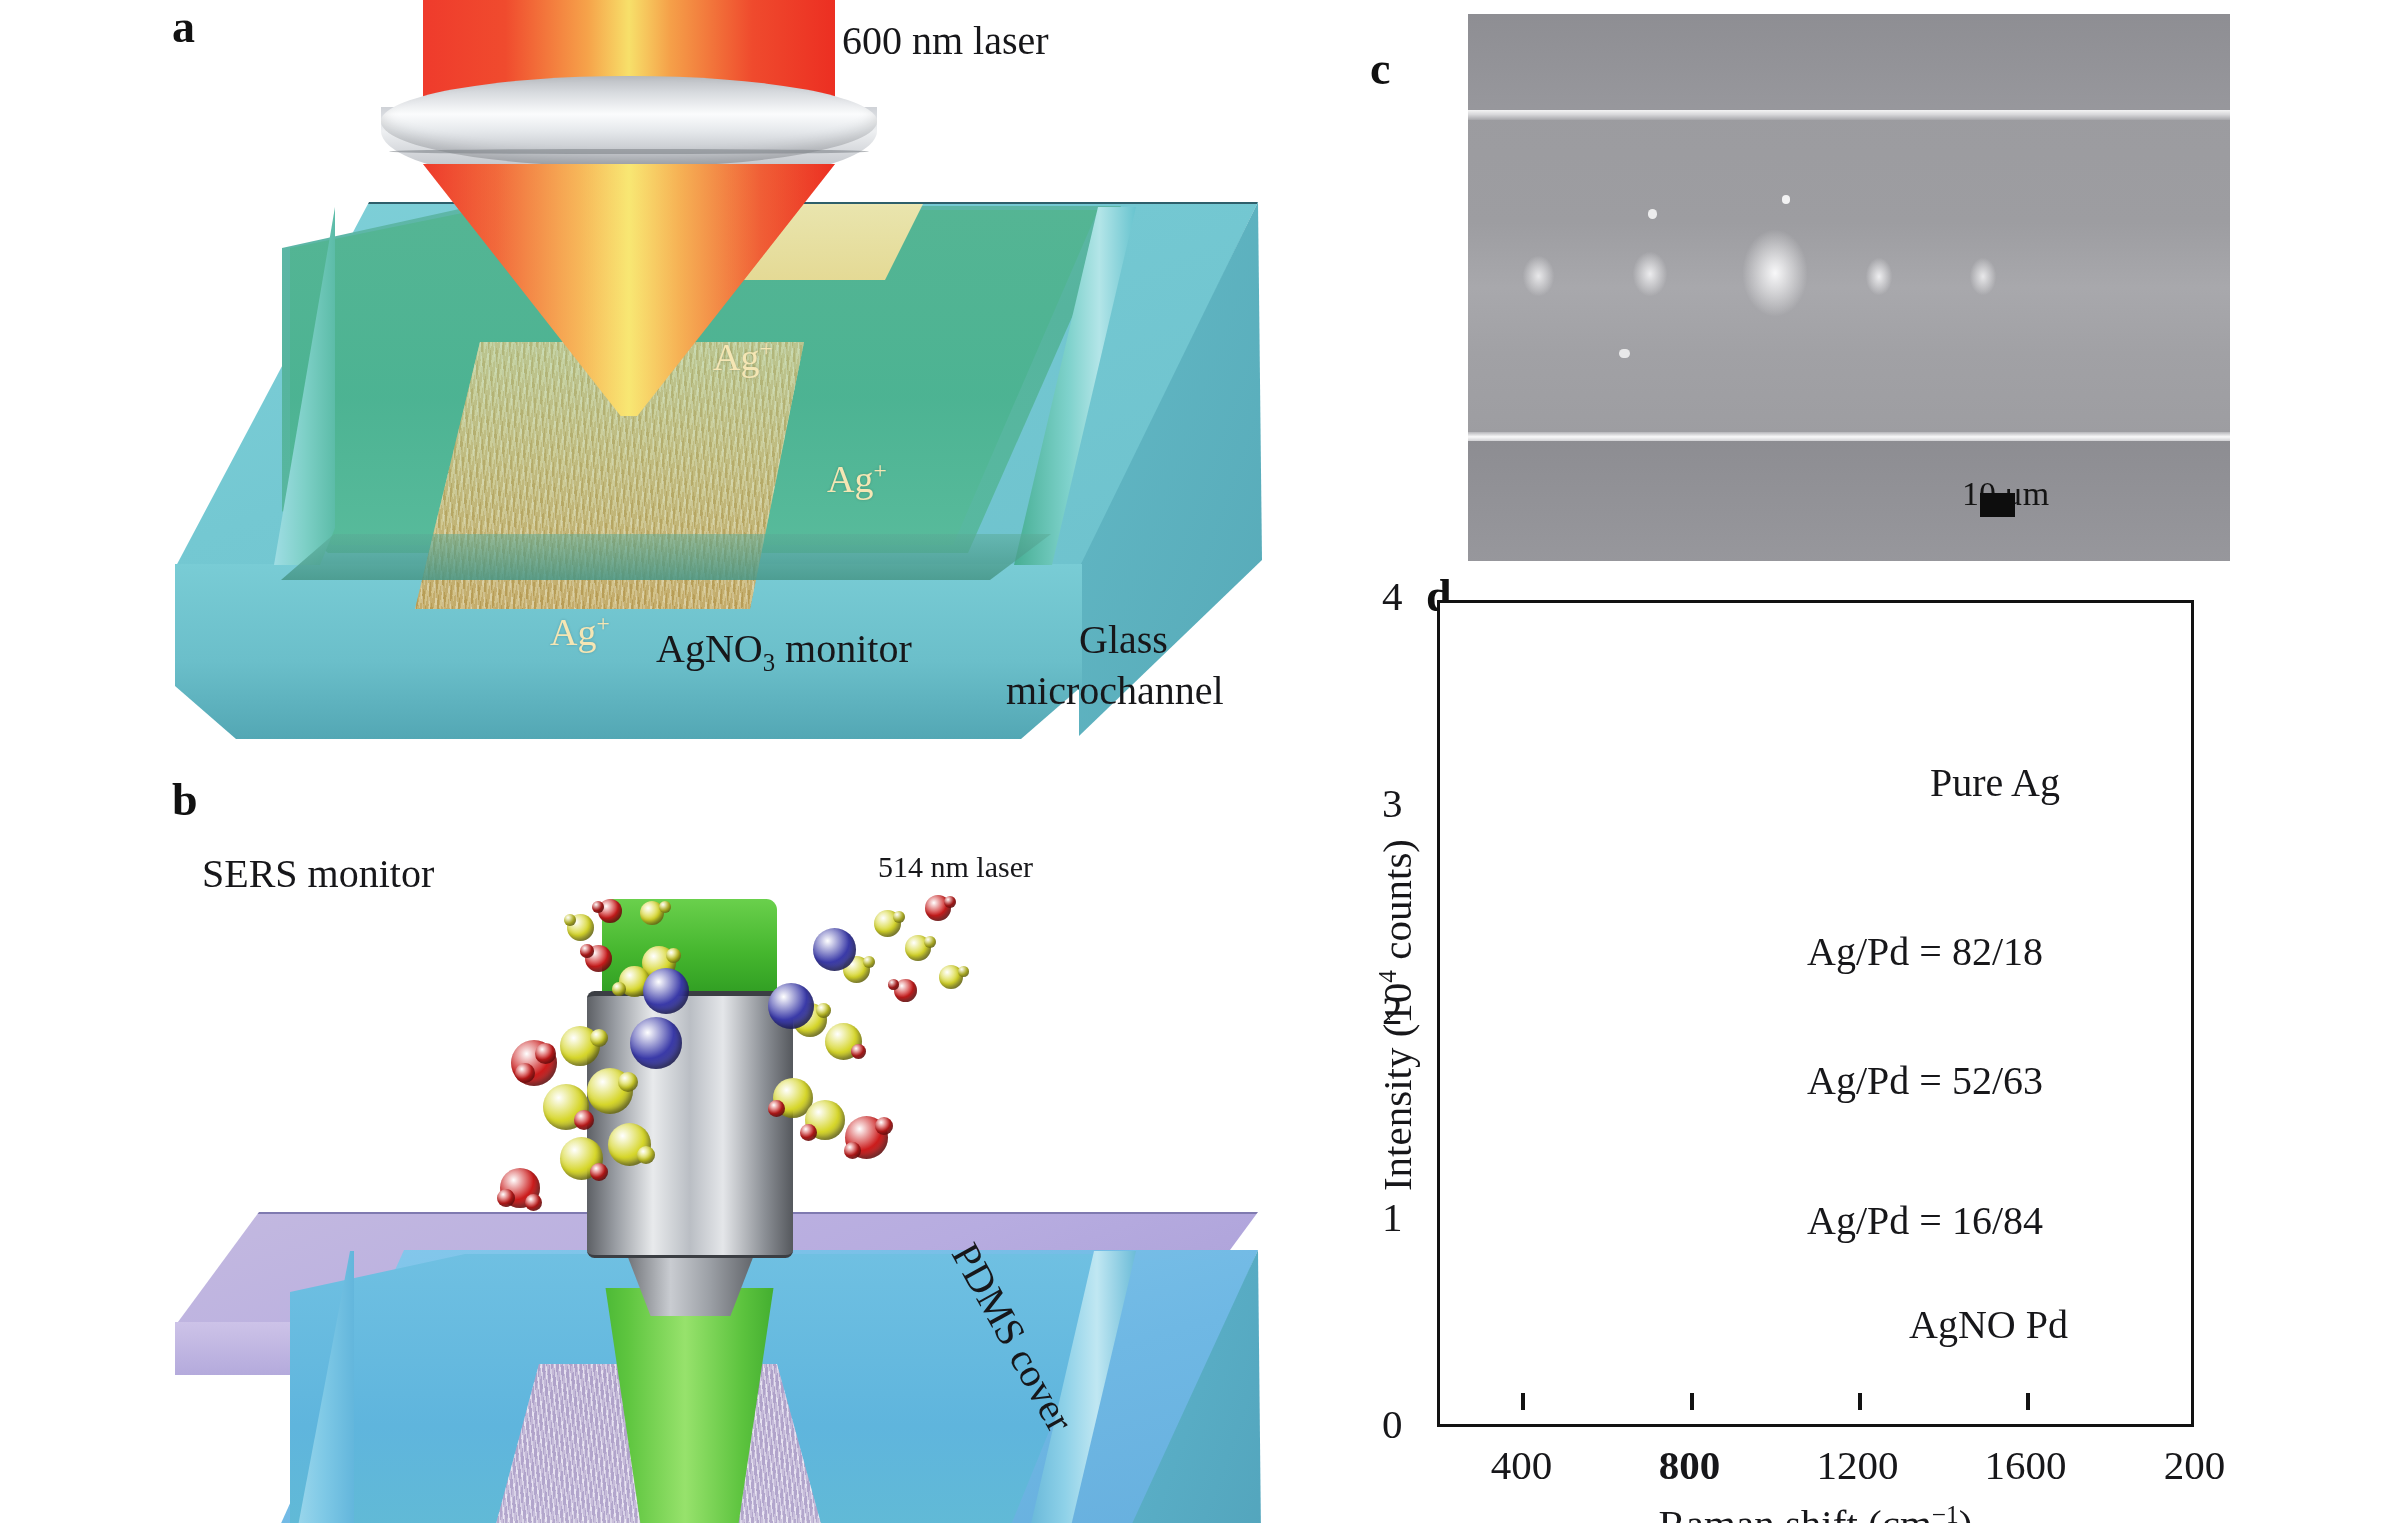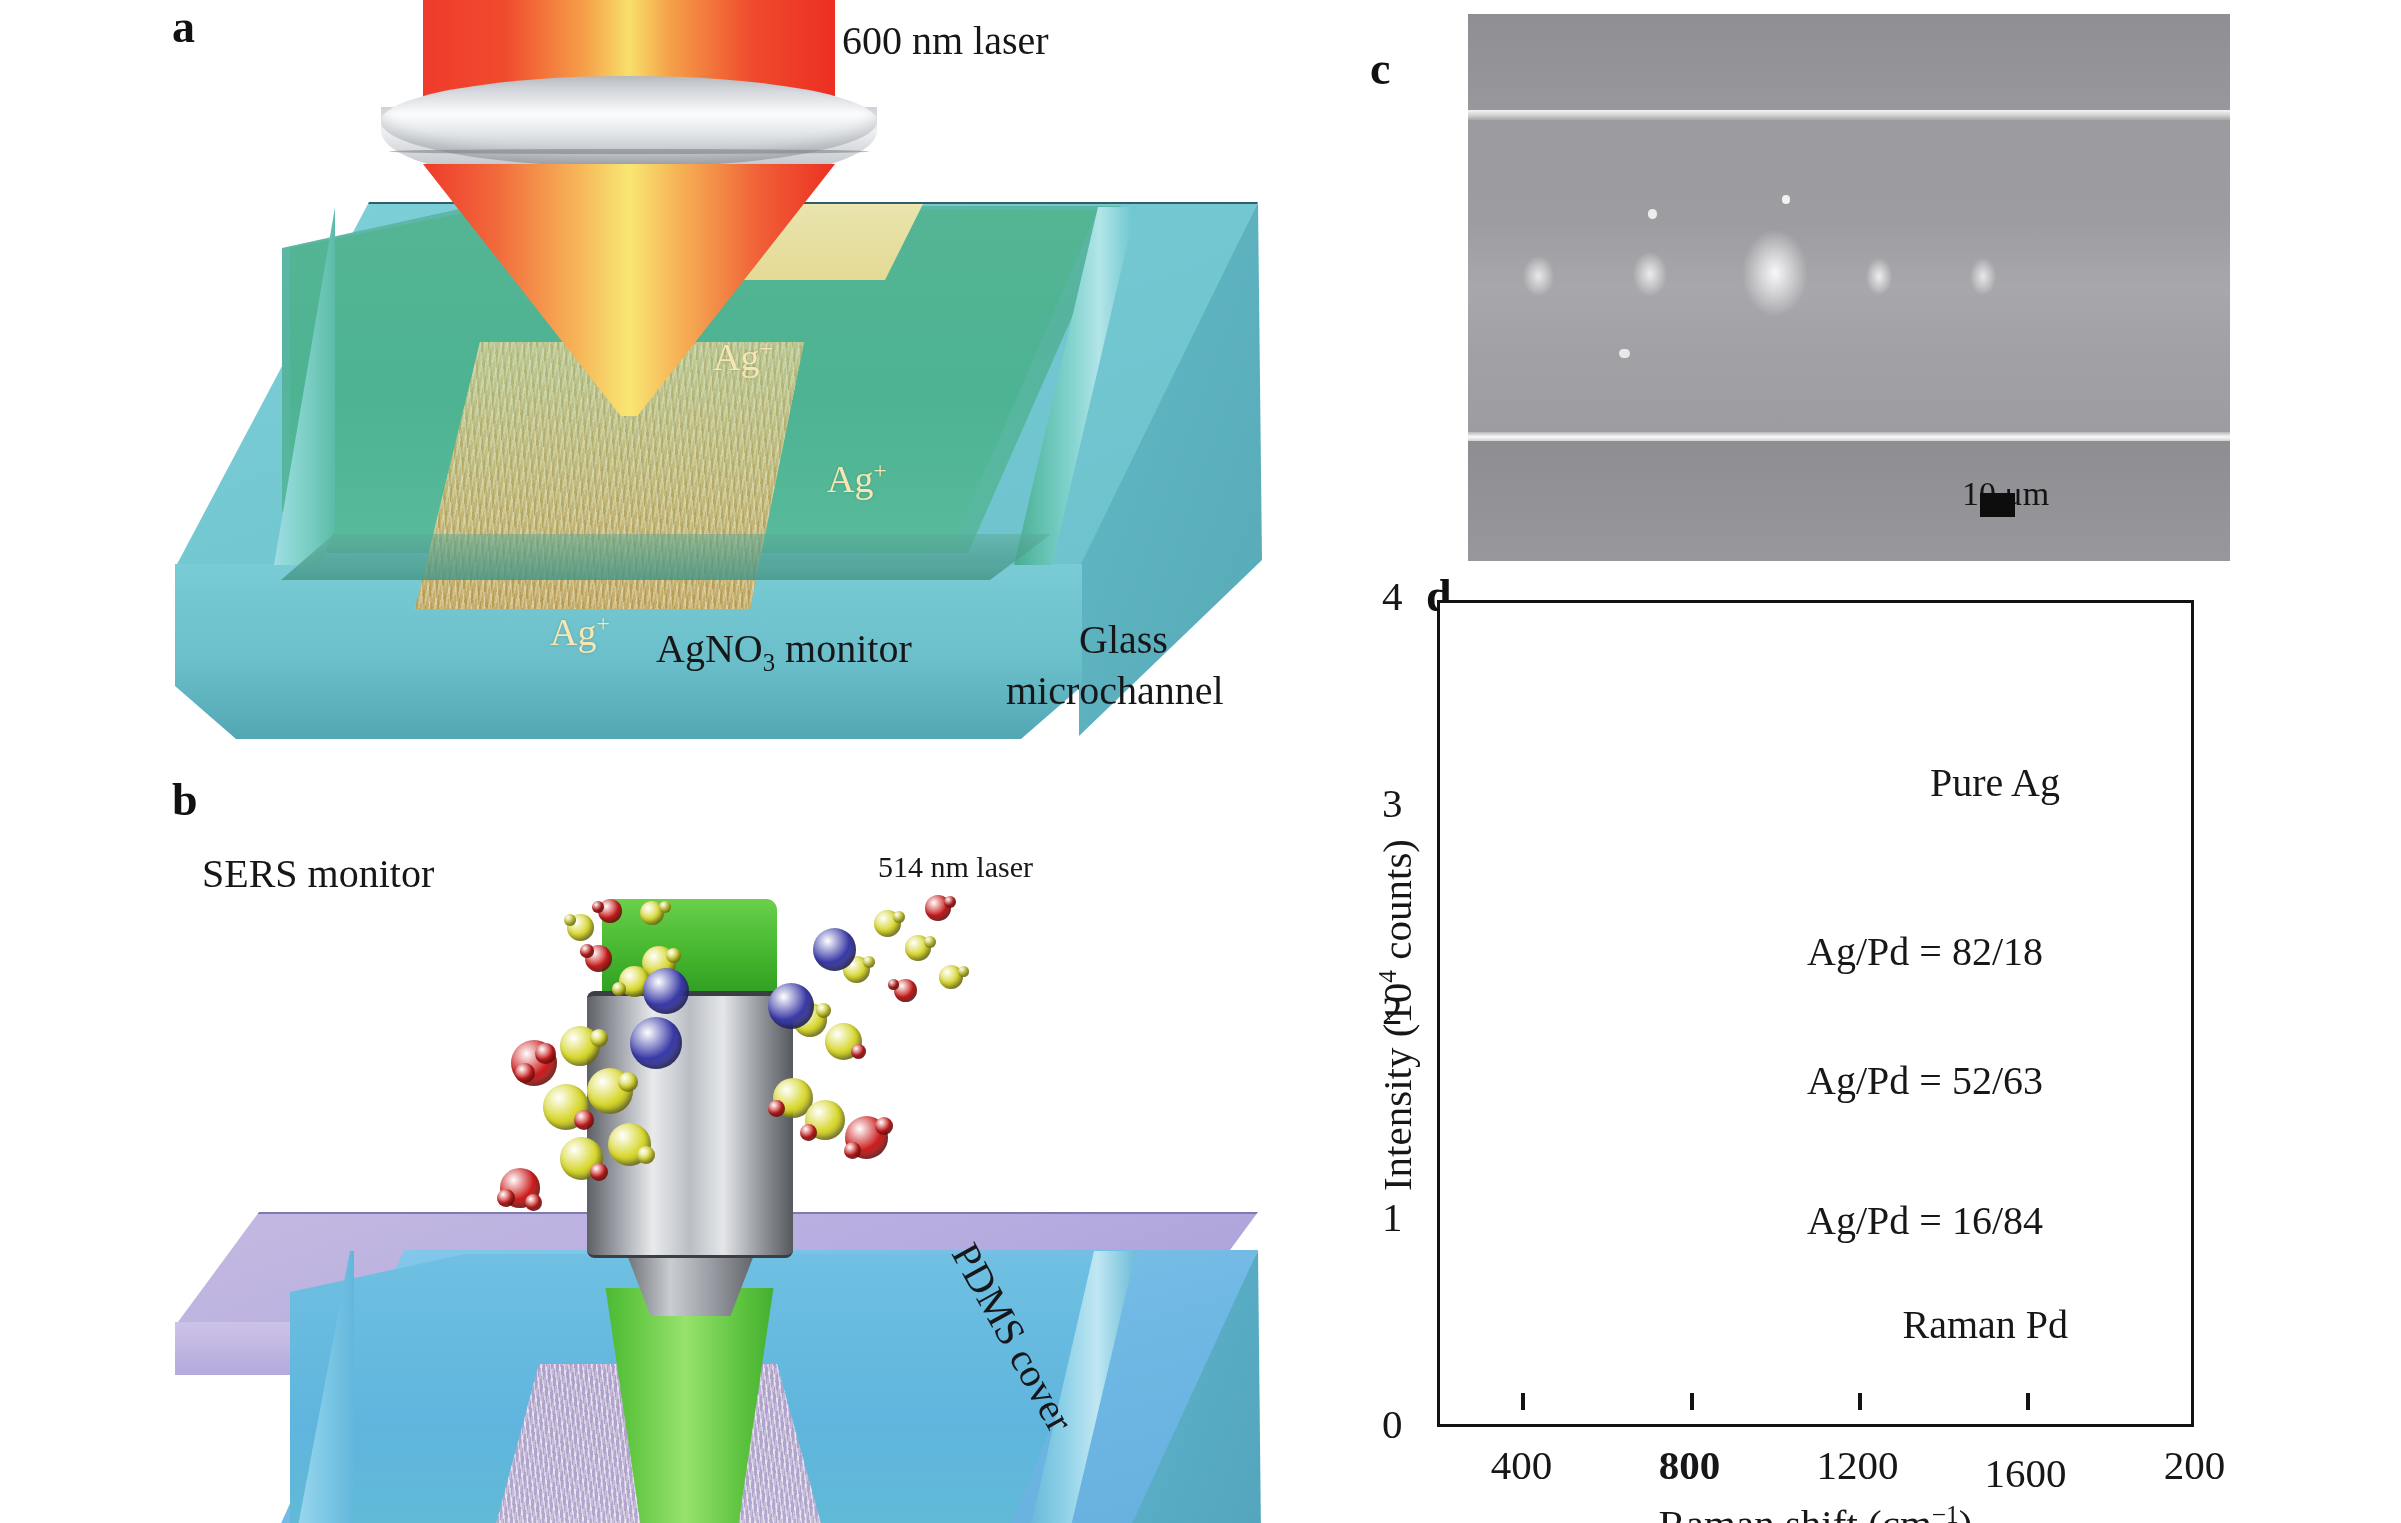--- a/index.html
+++ b/index.html
@@ -317,26 +317,26 @@
   <div id="xtick-marks">
       <div class="xtick-mark" style="left: 179px;"></div>
       <div class="xtick-mark" style="left: 348px;"></div>
       <div class="xtick-mark" style="left: 516px;"></div>
       <div class="xtick-mark" style="left: 684px;"></div>
     </div>
   <div id="xtick-labels">
       <div class="xtick-lbl" style="left: 111px;">400</div>
       <div class="xtick-lbl" style="left: 279px; font-weight: bold;">800</div>
       <div class="xtick-lbl" style="left: 447px;">1200</div>
-      <div class="xtick-lbl" style="left: 615px; margin-top: 8px;">1600</div>
+      <div class="xtick-lbl" style="left: 615px;">1600</div>
       <div class="xtick-lbl" style="left: 784px;">200</div>
     </div>
   <div id="trace-labels">
       <div class="trace-lbl" style="left: 718px; top: 218px; transform: translate(-100%, -50%);">Pure Ag</div>
       <div class="trace-lbl" style="left: 701px; top: 387px; transform: translate(-100%, -50%);">Ag/Pd = 82/18</div>
       <div class="trace-lbl" style="left: 701px; top: 516px; transform: translate(-100%, -50%);">Ag/Pd = 52/63</div>
       <div class="trace-lbl" style="left: 701px; top: 656px; transform: translate(-100%, -50%);">Ag/Pd = 16/84</div>
-      <div class="trace-lbl" style="left: 726px; top: 760px; transform: translate(-100%, -50%);">Raman Pd</div>
+      <div class="trace-lbl" style="left: 726px; top: 760px; transform: translate(-100%, -50%);">AgNO Pd</div>
     </div>
 
   <div id="xlabel"><span>Raman shift (cm</span><sup>−1</sup><span>)</span></div>
 </div>
 
 
 </body></html>

